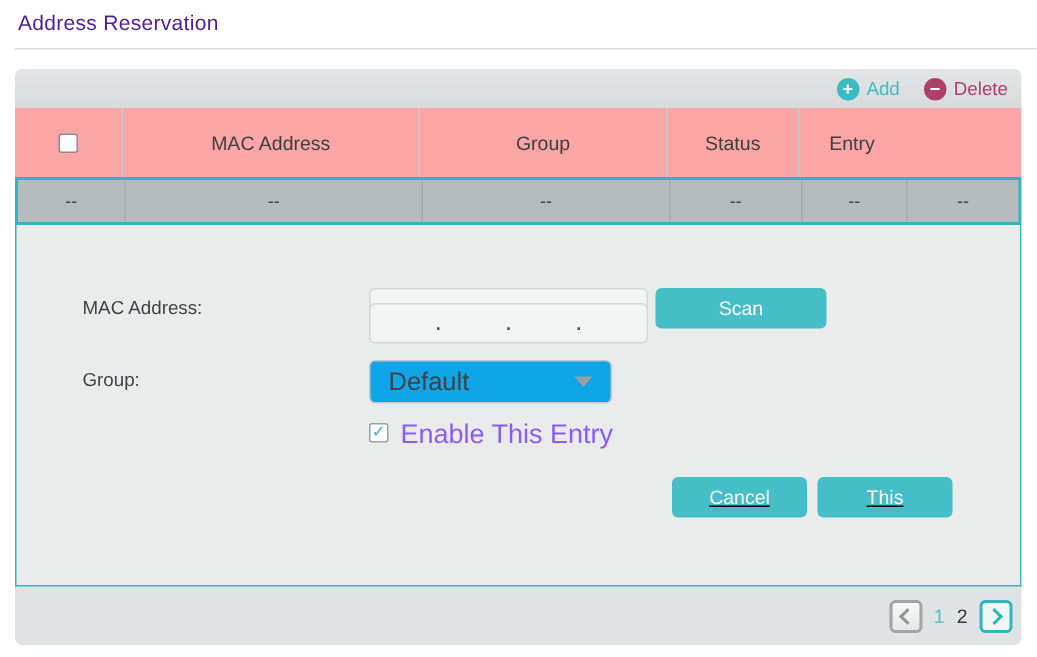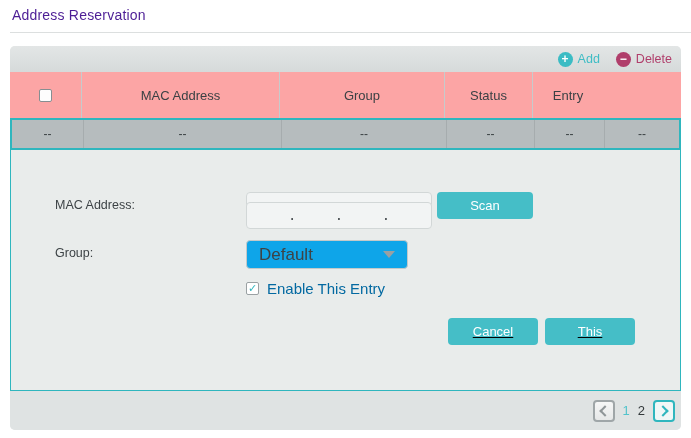--- a/index.html
+++ b/index.html
@@ -70,42 +70,42 @@
   .seg-input{
     position:absolute;left:235px;width:186px;height:27px;box-sizing:border-box;
     background:#f2f4f4;border:1px solid #d2d7d7;border-radius:4px;
     display:flex;align-items:center;justify-content:space-evenly;cursor:text;
   }
   .seg-input .sep{font-size:12px;color:#4a4f52;font-weight:bold;}
   .btn{
     height:27px;border:none;border-radius:4px;background:#45bec7;color:#fff;
     font-size:13px;font-family:inherit;cursor:pointer;padding:0;
   }
-  .btn-scan{position:absolute;left:426px;width:96px;}
+  .btn-scan{position:absolute;left:426px;width:114px;}
   .row-mac  .seg-input,.row-mac  .btn-scan{top:0;}
   .row-mac{position:absolute;top:19px;left:0;right:16px;height:27px;margin-top:23px;}
   .row-ip{position:absolute;top:52px;left:0;right:0;height:27px;}
   .row-group{position:absolute;top:90px;left:0;right:0;height:29px;}
   .select{
     position:absolute;left:235px;top:0;width:162px;height:29px;box-sizing:border-box;
     background:#0ea5e9;border:1px solid #c3c9c9;border-radius:4px;
     display:flex;align-items:center;padding:0 12px;font-size:17px;color:#3d4346;
     cursor:pointer;justify-content:space-between;
   }
   .select-arrow{
     width:0;height:0;border-left:6px solid transparent;border-right:6px solid transparent;
     border-top:7px solid #9aa0a2;
   }
   .row-enable{position:absolute;top:132px;left:0;right:0;height:14px;}
   .checkbox.enable{
     position:absolute;left:235px;top:0;border-color:#9aa1a3;background:#fff;
   }
   .checkbox.enable .check{font-size:11px;line-height:1;color:#2fb6be;font-weight:bold;}
   .enable-label{
-    position:absolute;left:256px;top:0;font-size:15px;color:#0369a1;line-height:14px;
+    position:absolute;left:256px;top:0;font-size:18px;color:#8b5cf6;line-height:14px;
   }
   .row-buttons{position:absolute;top:168px;left:437px;display:flex;gap:7px;text-decoration:underline;}
   .row-buttons .btn{width:90px;}
   
   .footer{
     height:39px;background:#dfe3e3;
     display:flex;justify-content:flex-end;align-items:center;
     gap:8px;padding-right:6px;box-sizing:border-box;
   }
   .pager-btn{

